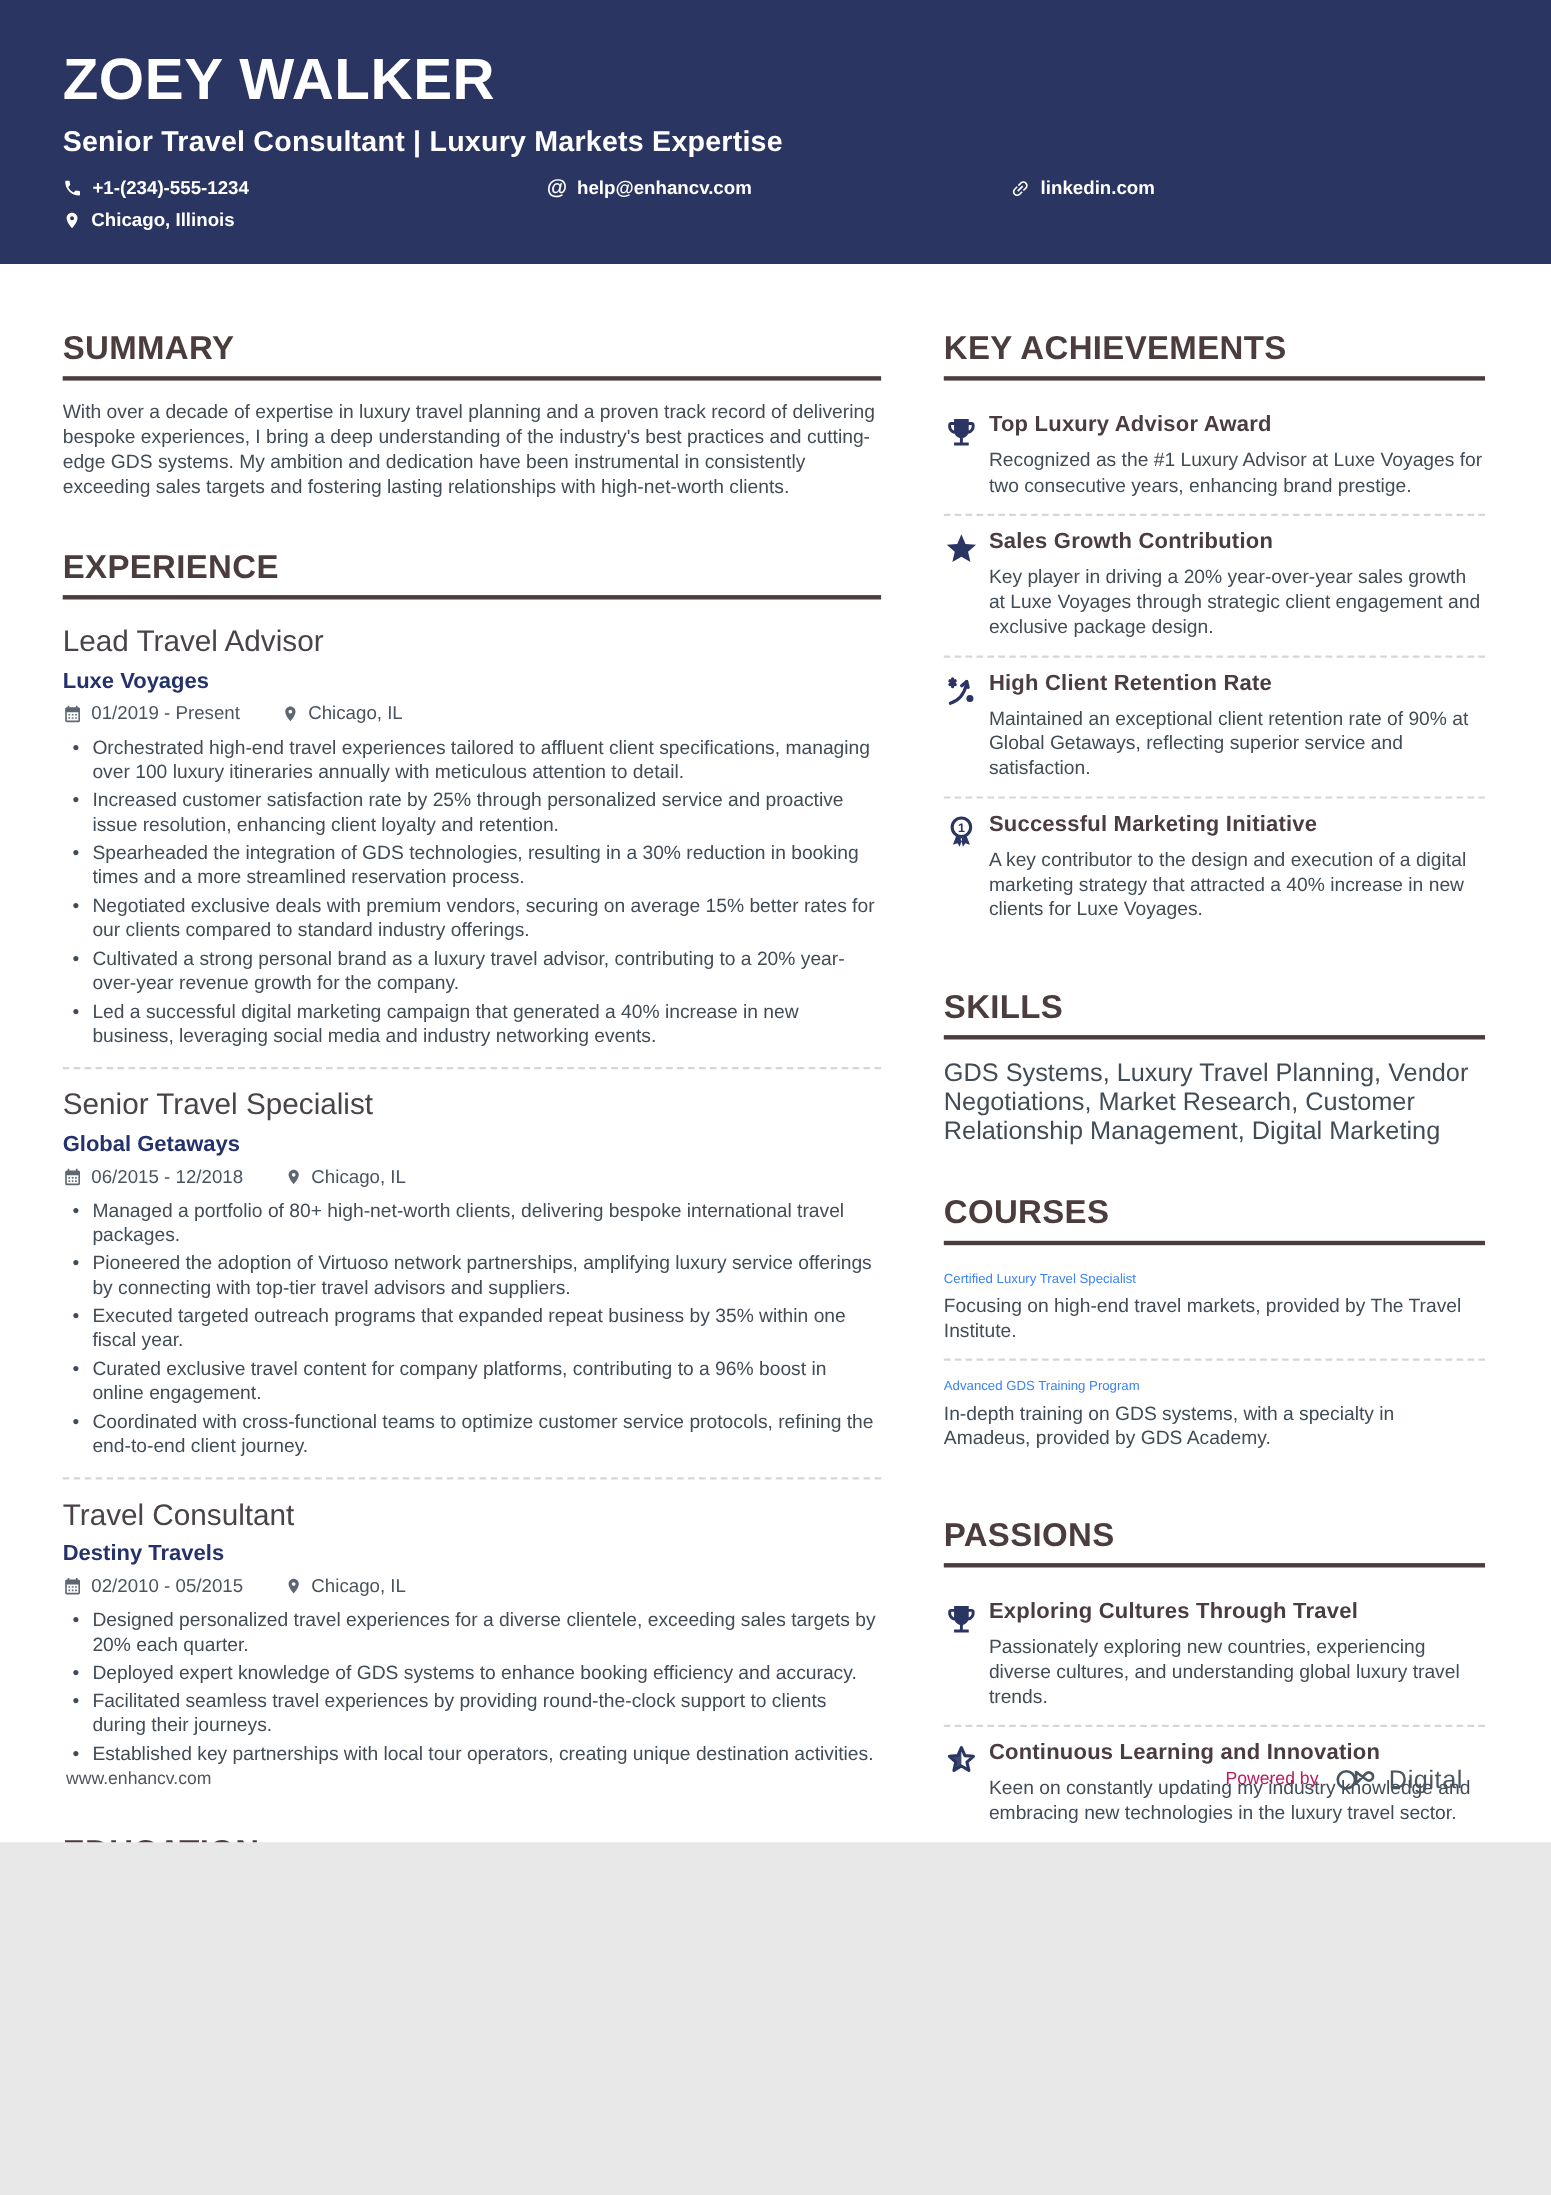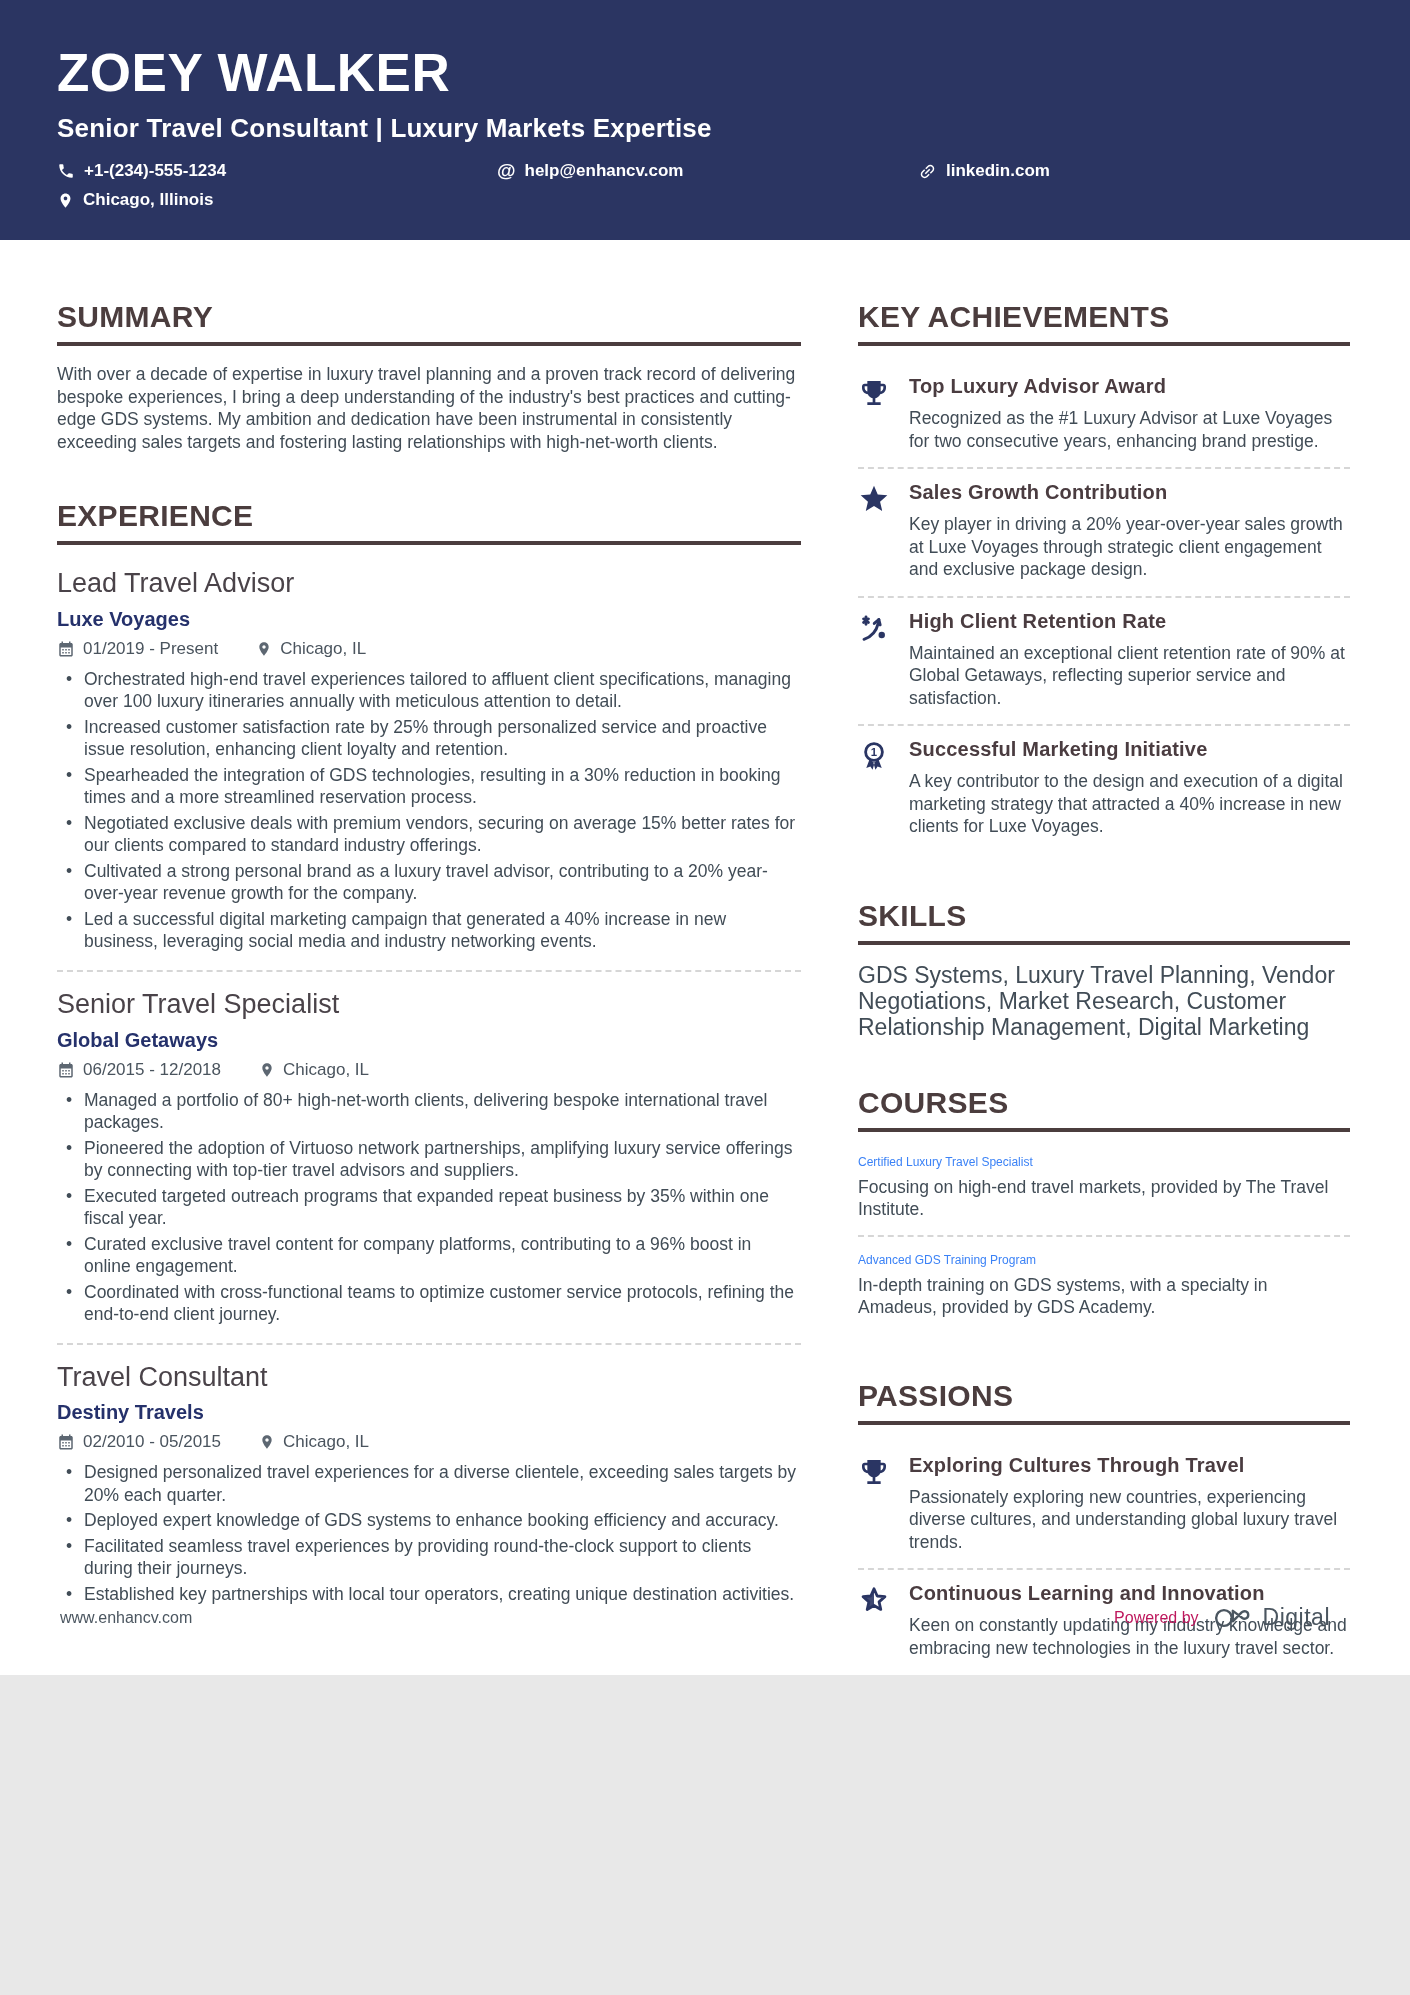--- a/index.html
+++ b/index.html
@@ -108,21 +108,21 @@
   .bullets li::before {
     content: "•";
     position: absolute;
     left: 9px; top: 0;
     color: #414c56;
   }
 
   
   .icon-item {
     display: flex;
-    gap: 17px;
+    gap: 7px;
     padding: 12px 0 15px;
   }
   .icon-item:not(.last) { border-bottom: 2px dashed #d6d6d6; }
   .icon-box { flex: 0 0 34px; padding-top: 2px; }
   .icon-title {
     font-size: 20px;
     font-weight: 700;
     color: #4a3c40;
     letter-spacing: 0.2px;
   }

